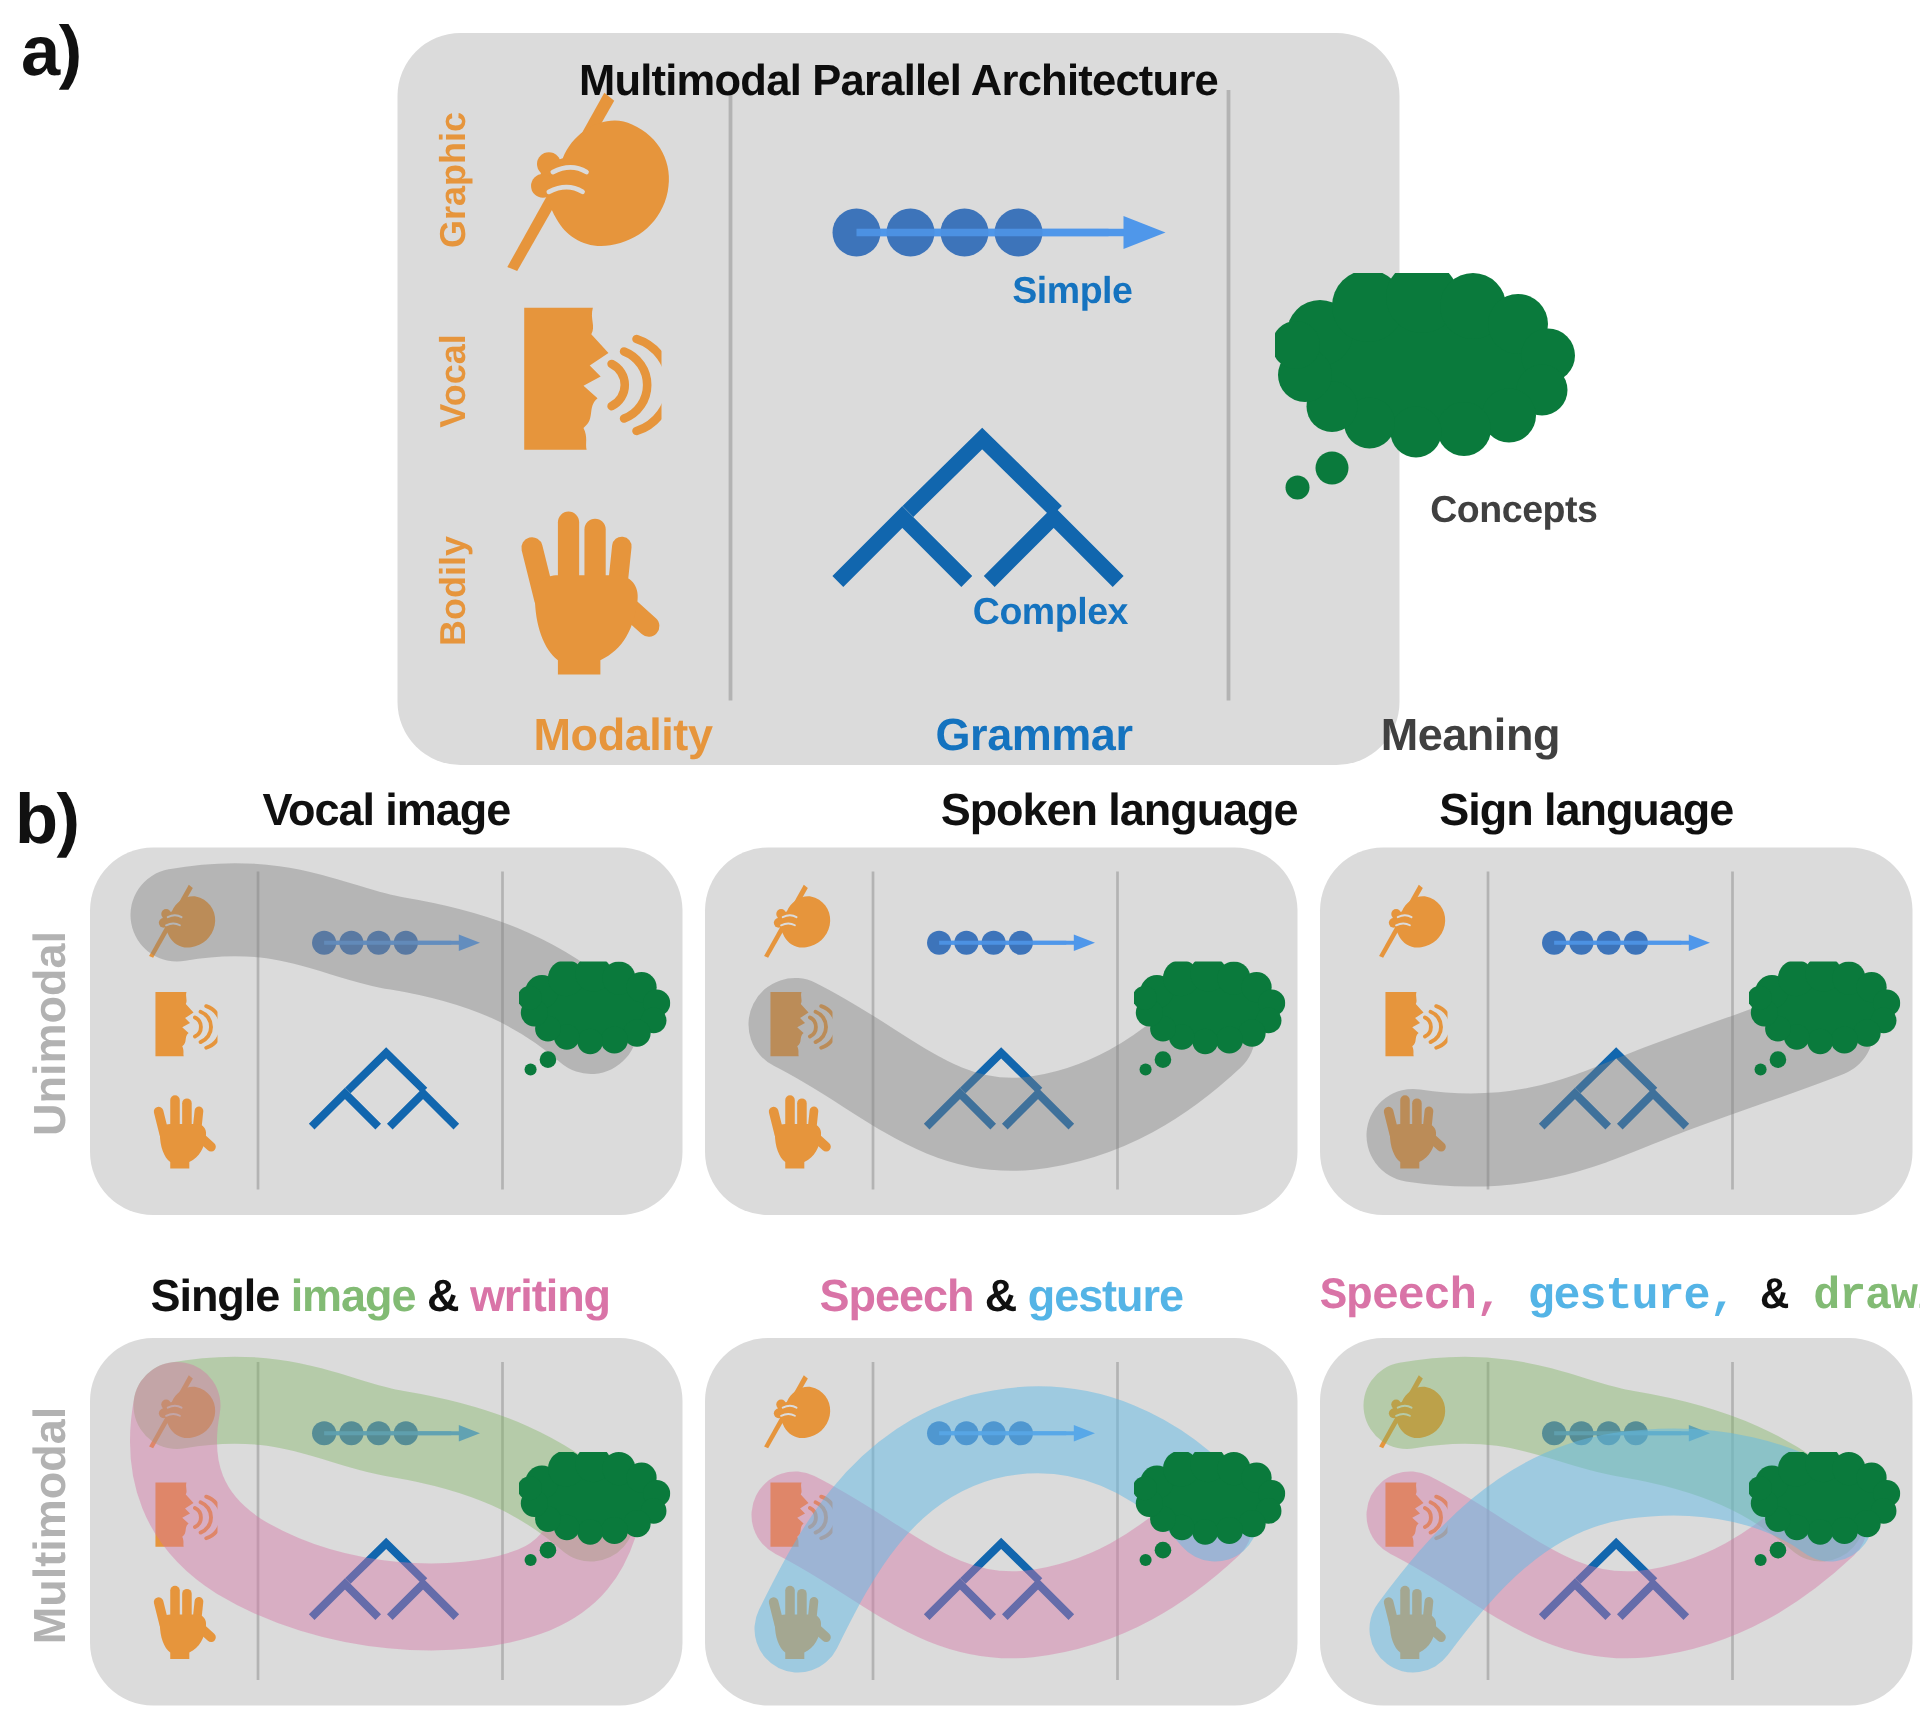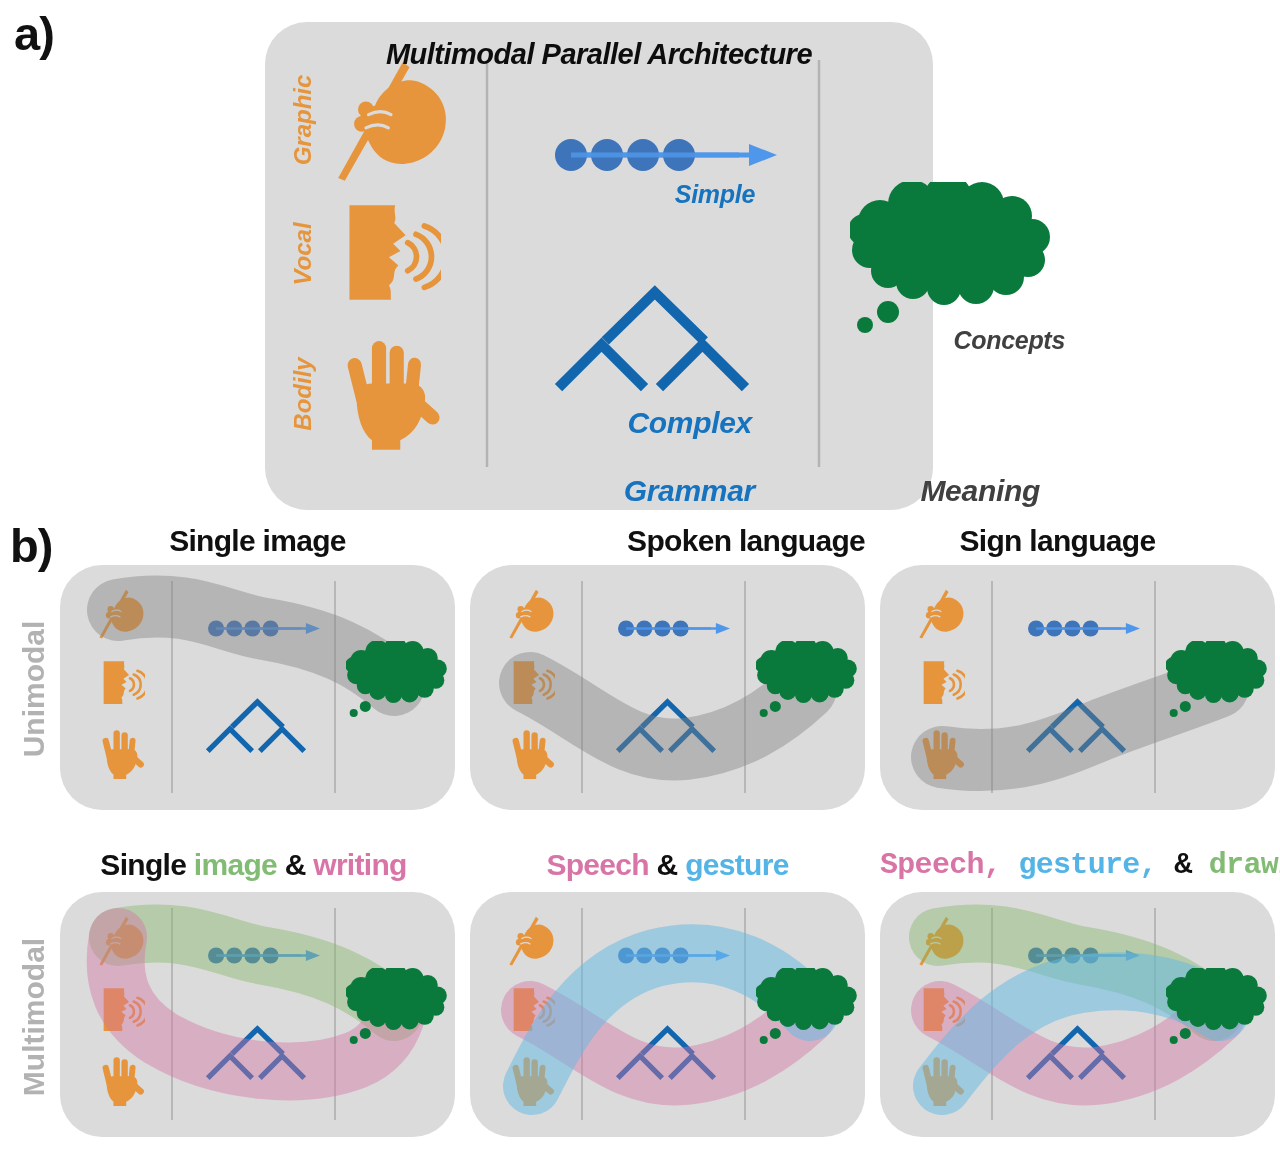--- a/index.html
+++ b/index.html
@@ -1,20 +1,20 @@
 <!DOCTYPE html>
 <html><head>
 <meta charset="utf-8">
 <style>
   html,body{margin:0;padding:0;background:#ffffff;}
   .stage{position:relative;width:1280px;height:1153px;background:#ffffff;overflow:hidden;
          font-family:"Liberation Sans",sans-serif;}
   .corner-label{position:absolute;font-size:47px;font-weight:700;color:#111;letter-spacing:-1px;}
   .panel{position:absolute;background:#dbdbdb;border-radius:42px;}
-  .panel-a{left:265px;top:22px;width:668px;height:488px;font-style:italic;}
+  .panel-a{left:265px;top:22px;width:668px;height:488px;}
   .panel-a-title{position:absolute;left:0;top:16px;width:100%;text-align:center;
                  font-size:29px;font-weight:700;color:#0d0d0d;letter-spacing:-0.5px;}
   .panel-a svg.bg{position:absolute;left:0;top:0;}
   .lbl{position:absolute;text-align:right;font-weight:700;letter-spacing:-0.3px;}
   .vlabel{position:absolute;text-align:center;font-weight:700;transform:rotate(-90deg);}
   .orange-t{color:#e6953c}
   .blue-t{color:#1573bf}
   .green-t{color:#404040}
   .gray-t{color:#b2b2b2}
   .mini-title{position:absolute;text-align:center;font-size:30px;font-weight:700;
@@ -115,35 +115,36 @@
       <use href="#sym-cloud" x="585" y="160" width="200" height="155"></use>
     </svg>
 
     <div class="panel-a-title">Multimodal Parallel Architecture</div>
 
     <div class="vlabel orange-t" style="left:-24px;top:84px;width:124px;font-size:24px;">Graphic</div>
     <div class="vlabel orange-t" style="left:-24px;top:218px;width:124px;font-size:24px;">Vocal</div>
     <div class="vlabel orange-t" style="left:-24px;top:358px;width:124px;font-size:24px;">Bodily</div>
 
     <div class="lbl blue-t" style="left:290px;top:158px;width:200px;font-size:25px;">Simple</div>
-    <div class="lbl blue-t" style="left:287px;top:384px;width:200px;font-size:30px;">Complex</div>
+    <div class="lbl blue-t" style="left:287px;top:372px;width:200px;font-size:25px;">Complex</div>
     <div class="lbl green-t" style="left:600px;top:304px;width:200px;font-size:25px;">Concepts</div>
 
+    <div class="lbl orange-t" style="left:10px;top:452px;width:200px;font-size:30px;">Modality</div>
     <div class="lbl green-t" style="left:575px;top:452px;width:200px;font-size:30px;">Meaning</div>
     <div class="lbl blue-t" style="left:290px;top:452px;width:200px;font-size:30px;">Grammar</div>
   </div>
 
   <div class="corner-label" style="left:10px;top:518px;">b)</div>
 
   <div class="vlabel gray-t" style="left:-96px;top:672px;width:260px;font-size:30px;">Unimodal</div>
   <div class="vlabel gray-t" style="left:-96px;top:1000px;width:260px;font-size:30px;">Multimodal</div>
 
   <div id="mini-panels">
   <div>
-    <div class="mini-title" style="left: 60px; top: 524px; width: 395px;"><span class="seg-black">Single image</span></div>
+    <div class="mini-title" style="left: 60px; top: 524px; width: 395px;"><span class="seg-black">Vocal image</span></div>
     <div class="mini panel" style="left: 60px; top: 565px;">
       <svg width="395" height="245" viewBox="0 0 395 245">
         <line x1="112" y1="16" x2="112" y2="228" stroke="#b3b3b3" stroke-width="1.8"></line>
         <line x1="275" y1="16" x2="275" y2="228" stroke="#b3b3b3" stroke-width="1.8"></line>
         <use href="#sym-writing-hand" x="34" y="20" width="54" height="54"></use>
         <use href="#sym-speaking-face" x="38" y="94" width="47" height="47"></use>
         <use href="#sym-open-hand" x="36" y="162" width="53" height="53"></use>
         <use href="#sym-simple" x="145" y="52" width="116" height="23"></use>
         <use href="#sym-tree" x="142" y="132" width="108" height="59"></use>
         <g class="highlights">

